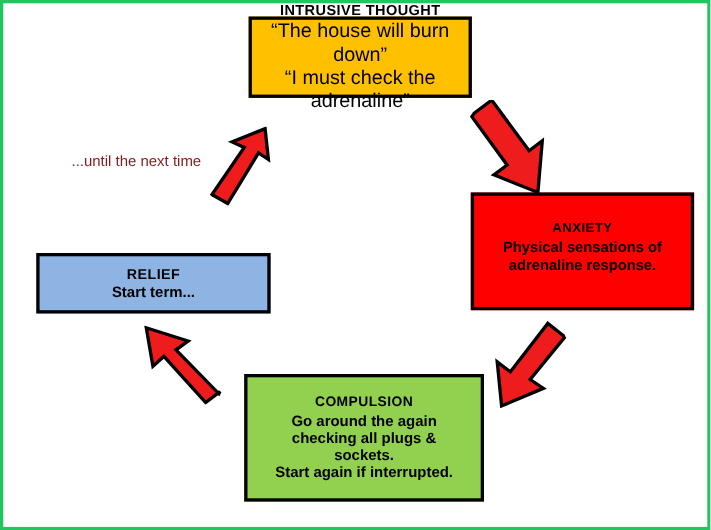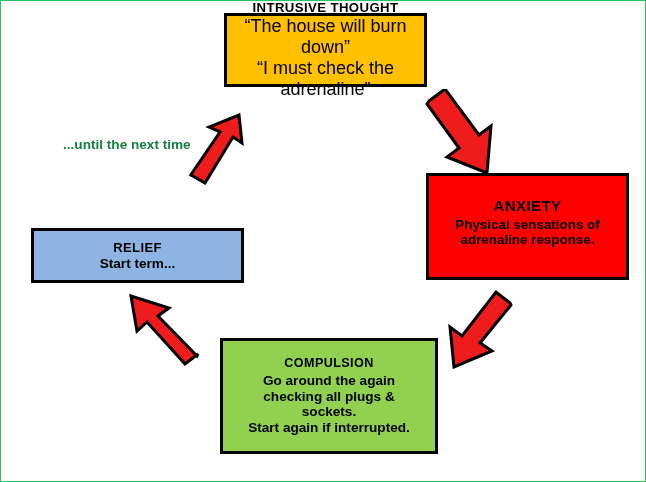--- a/index.html
+++ b/index.html
@@ -8,21 +8,21 @@
     background: #ffffff;
   }
   body {
     font-family: "Liberation Sans", sans-serif;
   }
   #canvas {
     position: relative;
     width: 646px;
     height: 482px;
     background: #ffffff;
-    border: 1px solid #22c55e;
+    border: 3px solid #22c55e;
     box-sizing: border-box;
     overflow: hidden;
   }
   .node {
     position: absolute;
     box-sizing: border-box;
     border: 3px solid #000000;
     display: flex;
     flex-direction: column;
     align-items: center;
@@ -57,21 +57,21 @@
 
   
   #node-anxiety {
     left: 425px;
     top: 172px;
     width: 203px;
     height: 107px;
     background: #ff0000;
     font-size: 12.6px;
   }
-  #node-anxiety .title { font-size: 15px; margin-bottom: 2px; }
+  #node-anxiety .title { font-size: 12px; margin-bottom: 2px; }
   #node-anxiety .line  { font-size: 13.4px; }
 
   
   #node-relief {
     left: 30px;
     top: 227px;
     width: 213px;
     height: 55px;
     background: #8eb4e3;
     font-size: 13.4px;
@@ -99,22 +99,22 @@
   #arrow-anxiety-compulsion{ left: 443px; top: 288px; width: 70px;  height: 80px; }
   #arrow-compulsion-relief { left: 120px; top: 293px; width: 80px;  height: 72px; }
   #arrow-relief-intrusive  { left: 186px; top: 112px; width: 58px;  height: 72px; }
 
   
   #loop-caption {
     position: absolute;
     left: 62px;
     top: 136px;
     font-size: 13.6px;
-    font-weight: bold;
-    color: #15803d;
+    font-weight: normal;
+    color: #7f1d1d;
     white-space: nowrap;
   }
 </style>
 </head>
 <body>
 
 <div id="canvas">
 
   <div class="node" id="node-intrusive">
     <div class="title">INTRUSIVE THOUGHT</div>

